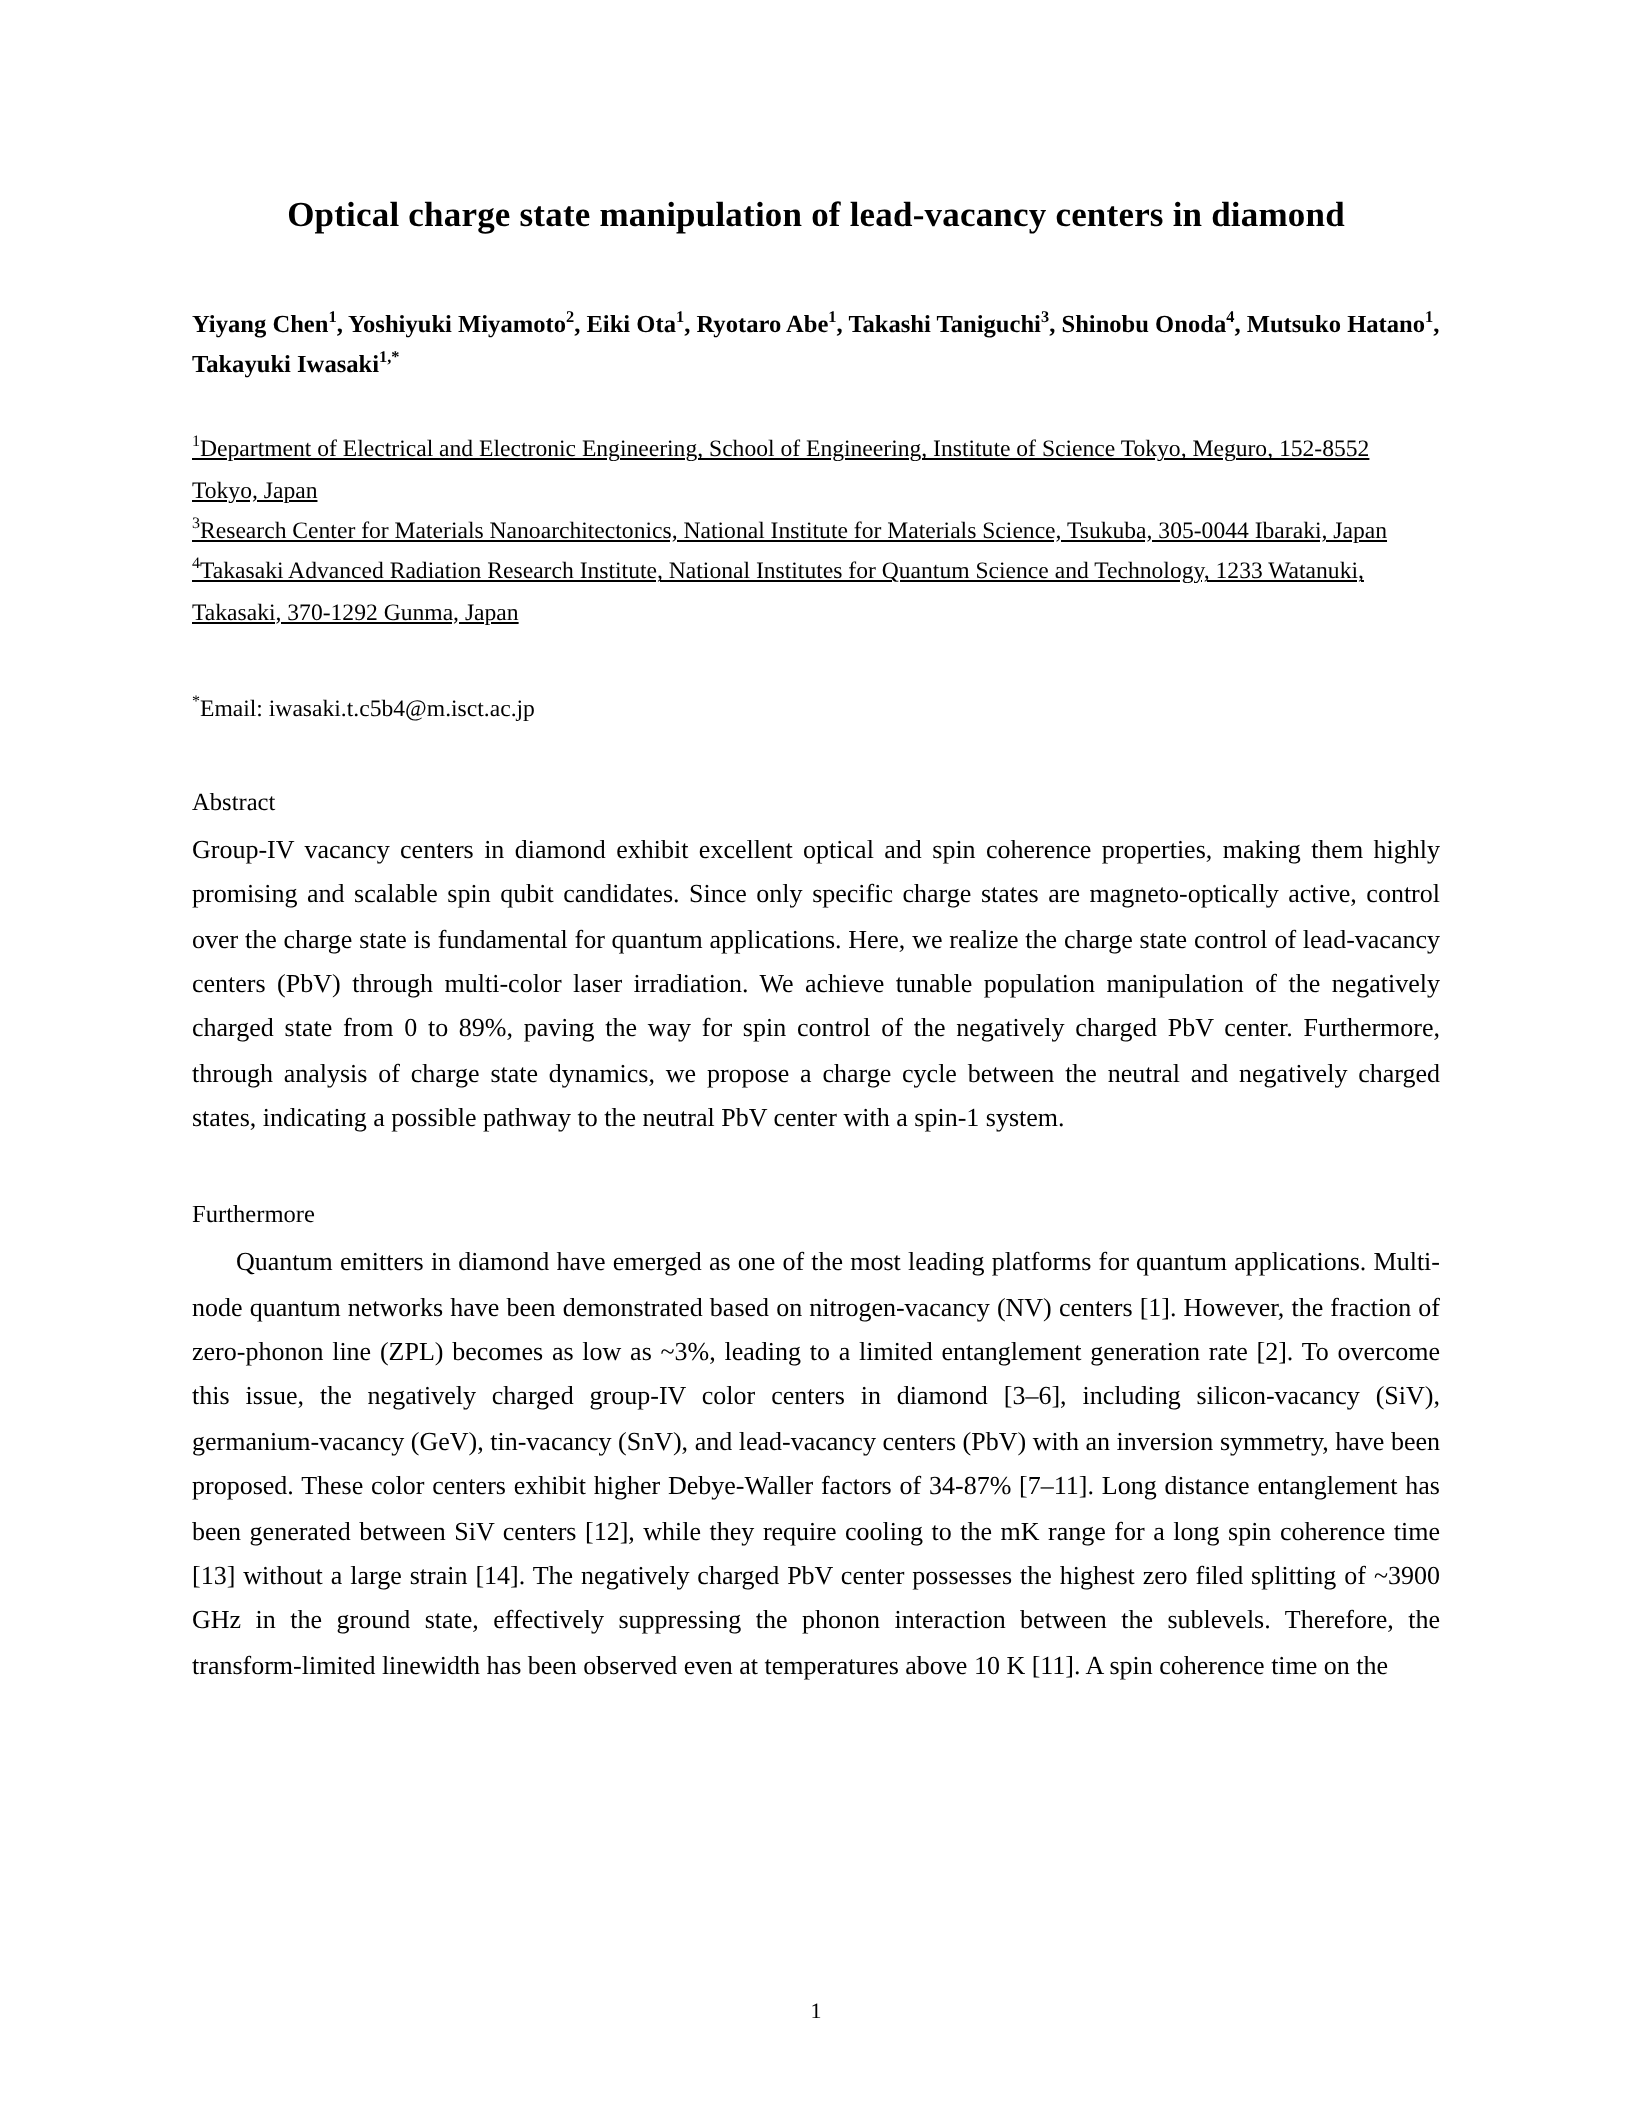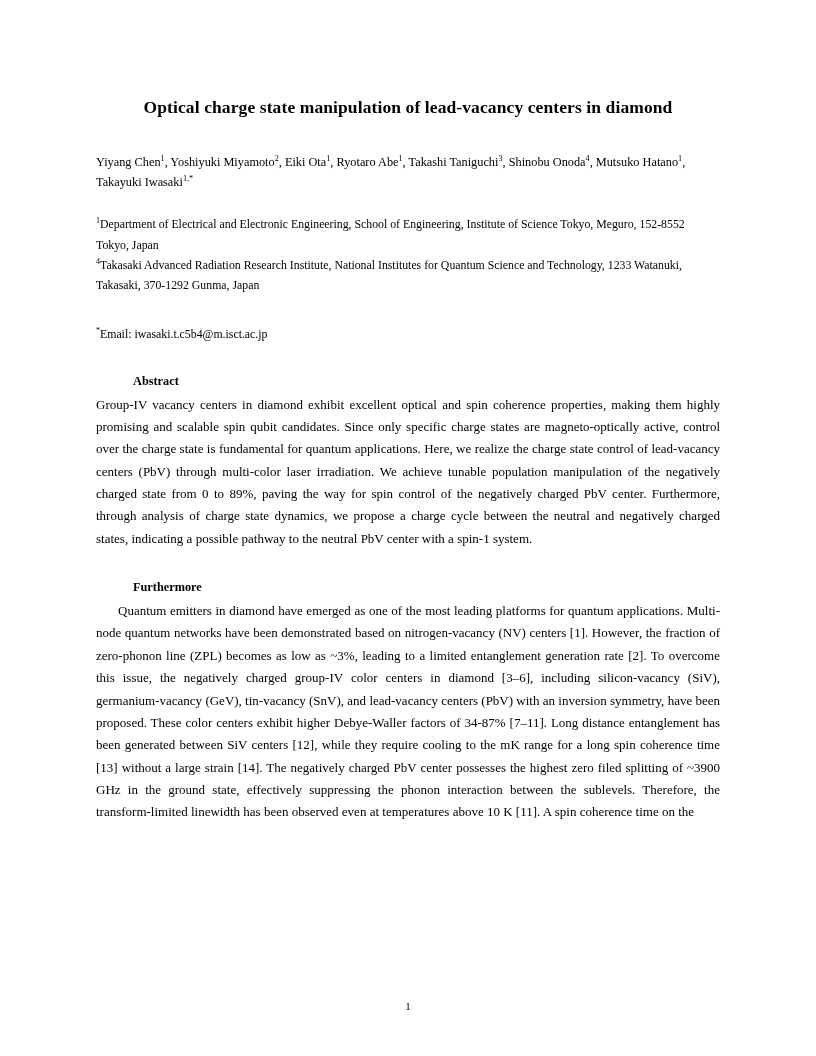--- a/index.html
+++ b/index.html
@@ -28,34 +28,35 @@
     font-size: 17.5px;
     font-weight: bold;
     text-align: center;
     line-height: 1.75;
     margin-top: 20px;
     margin-bottom: 0;
     letter-spacing: 0.1px;
   }
   .authors {
     font-size: 12.3px;
-    font-weight: normal;
+    font-weight: bold;
     line-height: 1.62;
     margin-top: 30px;
     text-align: left;
   }
   .authors sup {
     font-size: 8.2px;
     vertical-align: super;
     line-height: 0;
   }
   .affiliations {
     margin-top: 22px;
     font-size: 11.8px;
     line-height: 1.72;
+    text-decoration: underline;
   }
   .affiliations p {
     margin: 0;
   }
   .affiliations sup {
     font-size: 8px;
     vertical-align: super;
     line-height: 0;
   }
   .email {
@@ -63,24 +64,23 @@
     font-size: 11.8px;
     line-height: 1.7;
   }
   .email sup {
     font-size: 8px;
     vertical-align: super;
     line-height: 0;
   }
   .section-head {
     font-size: 12.3px;
-    font-weight: bold;
+    font-weight: normal;
     margin-top: 30px;
     margin-bottom: 5px;
-    margin-left: 37px;
   }
   .body-text {
     font-size: 13px;
     line-height: 1.72;
     text-align: justify;
     margin: 0;
   }
   .body-text.indent {
     text-indent: 22px;
   }
@@ -97,20 +97,21 @@
 <body>
 
 <div class="page">
 
   <h1 class="title">Optical charge state manipulation of lead-vacancy centers in diamond</h1>
 
   <div class="authors">Yiyang Chen<sup>1</sup>, Yoshiyuki Miyamoto<sup>2</sup>, Eiki Ota<sup>1</sup>, Ryotaro Abe<sup>1</sup>, Takashi Taniguchi<sup>3</sup>, Shinobu Onoda<sup>4</sup>, Mutsuko Hatano<sup>1</sup>, Takayuki Iwasaki<sup>1,*</sup></div>
 
   <div class="affiliations">
     <p><sup>1</sup>Department of Electrical and Electronic Engineering, School of Engineering, Institute of Science Tokyo, Meguro, 152-8552 Tokyo, Japan</p>
+    <p><sup>3</sup>Research Center for Materials Nanoarchitectonics, National Institute for Materials Science, Tsukuba, 305-0044 Ibaraki, Japan</p>
     <p><sup>4</sup>Takasaki Advanced Radiation Research Institute, National Institutes for Quantum Science and Technology, 1233 Watanuki, Takasaki, 370-1292 Gunma, Japan</p>
   </div>
 
   <div class="email"><sup>*</sup>Email: iwasaki.t.c5b4@m.isct.ac.jp</div>
 
   <h2 class="section-head">Abstract</h2>
   <p class="body-text">Group-IV vacancy centers in diamond exhibit excellent optical and spin coherence properties, making them highly promising and scalable spin qubit candidates. Since only specific charge states are magneto-optically active, control over the charge state is fundamental for quantum applications. Here, we realize the charge state control of lead-vacancy centers (PbV) through multi-color laser irradiation. We achieve tunable population manipulation of the negatively charged state from 0 to 89%, paving the way for spin control of the negatively charged PbV center. Furthermore, through analysis of charge state dynamics, we propose a charge cycle between the neutral and negatively charged states, indicating a possible pathway to the neutral PbV center with a spin-1 system.</p>
 
   <h2 class="section-head">Furthermore</h2>
   <p class="body-text indent">Quantum emitters in diamond have emerged as one of the most leading platforms for quantum applications. Multi-node quantum networks have been demonstrated based on nitrogen-vacancy (NV) centers [1]. However, the fraction of zero-phonon line (ZPL) becomes as low as ~3%, leading to a limited entanglement generation rate [2]. To overcome this issue, the negatively charged group-IV color centers in diamond [3–6], including silicon-vacancy (SiV), germanium-vacancy (GeV), tin-vacancy (SnV), and lead-vacancy centers (PbV) with an inversion symmetry, have been proposed. These color centers exhibit higher Debye-Waller factors of 34-87% [7–11]. Long distance entanglement has been generated between SiV centers [12], while they require cooling to the mK range for a long spin coherence time [13] without a large strain [14]. The negatively charged PbV center possesses the highest zero filed splitting of ~3900 GHz in the ground state, effectively suppressing the phonon interaction between the sublevels. Therefore, the transform-limited linewidth has been observed even at temperatures above 10 K [11]. A spin coherence time on the</p>

